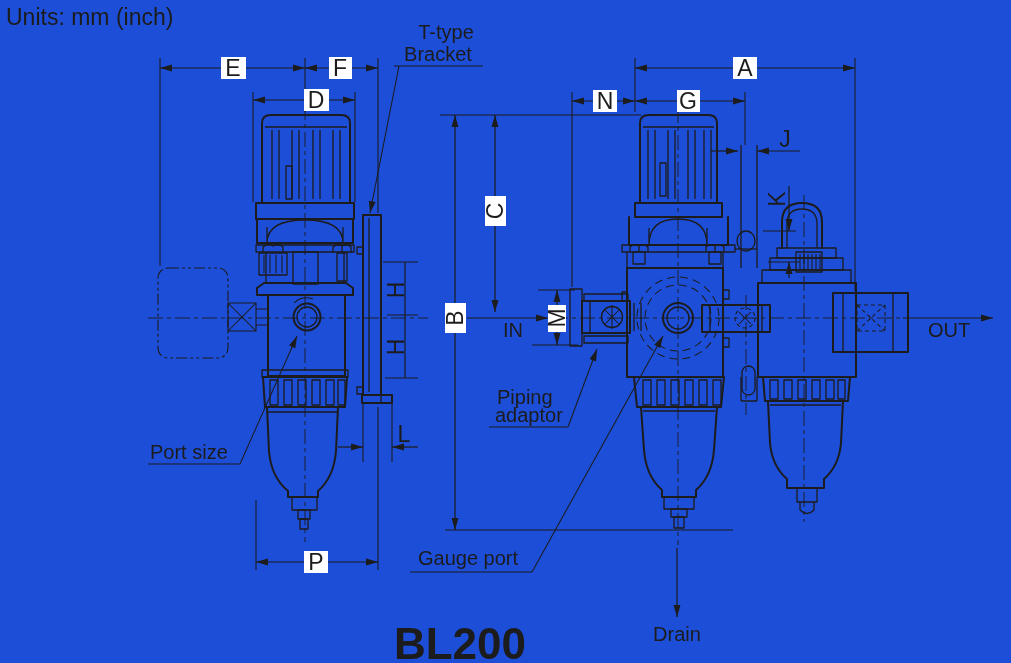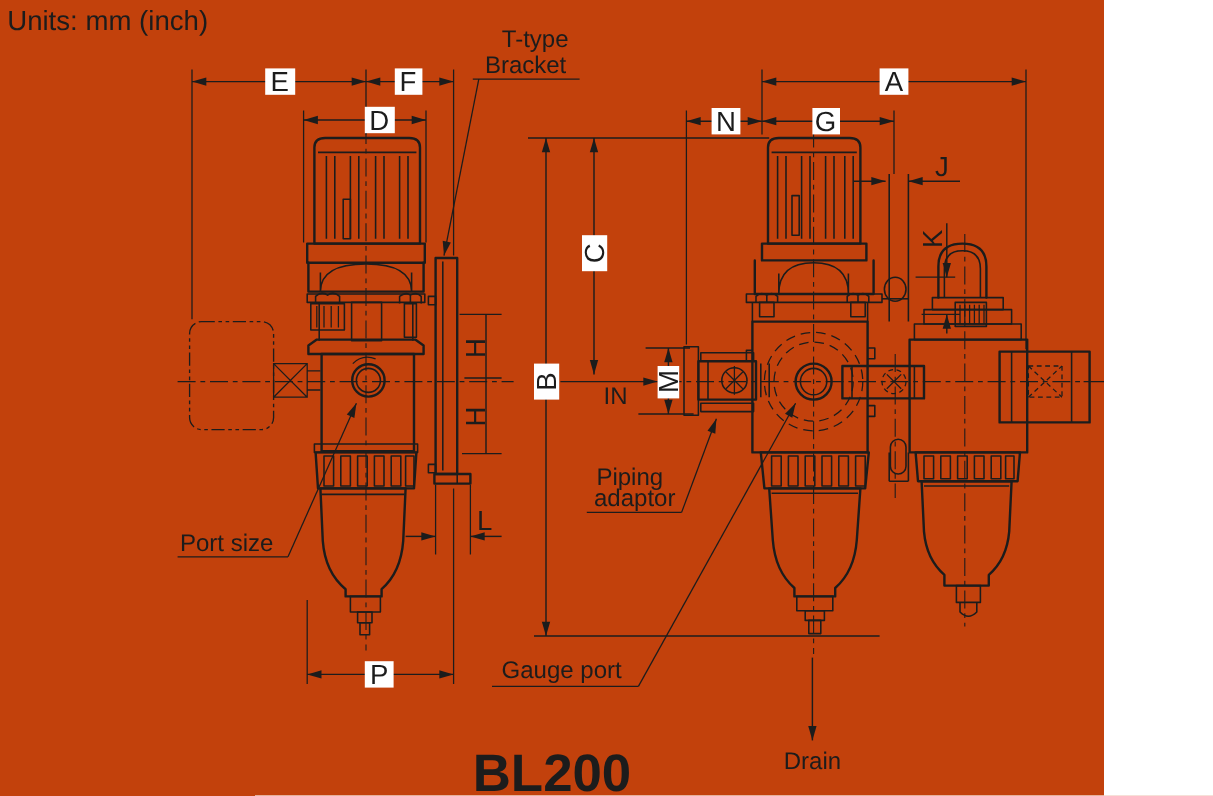--- a/index.html
+++ b/index.html
@@ -1,16 +1,16 @@
 <!DOCTYPE html>
 <html><head>
 <meta charset="utf-8">
 <style>
   html,body{margin:0;padding:0;background:#ffffff;}
-  .stage{position:relative;width:920px;height:663px;background:#c2410c;overflow:hidden;}
+  .stage{position:relative;width:1011px;height:663px;background:#1d4ed8;overflow:hidden;}
   svg{display:block;}
   svg text{font-family:"Liberation Sans","DejaVu Sans",sans-serif;fill:#1c1c1c;}
   .dimtxt{font-size:23px;}
   .lbl{font-size:20px;}
   .units{font-size:23px;}
   .model{font-size:44px;font-weight:bold;}
   .s2{stroke:#1c1c1c;stroke-width:2;fill:none;stroke-linejoin:round;stroke-linecap:round;}
   .s1{stroke:#1c1c1c;stroke-width:1.3;fill:none;stroke-linejoin:round;}
   .sth{stroke:#1c1c1c;stroke-width:1.05;fill:none;}
   .dim{stroke:#1c1c1c;stroke-width:1.2;fill:none;}

